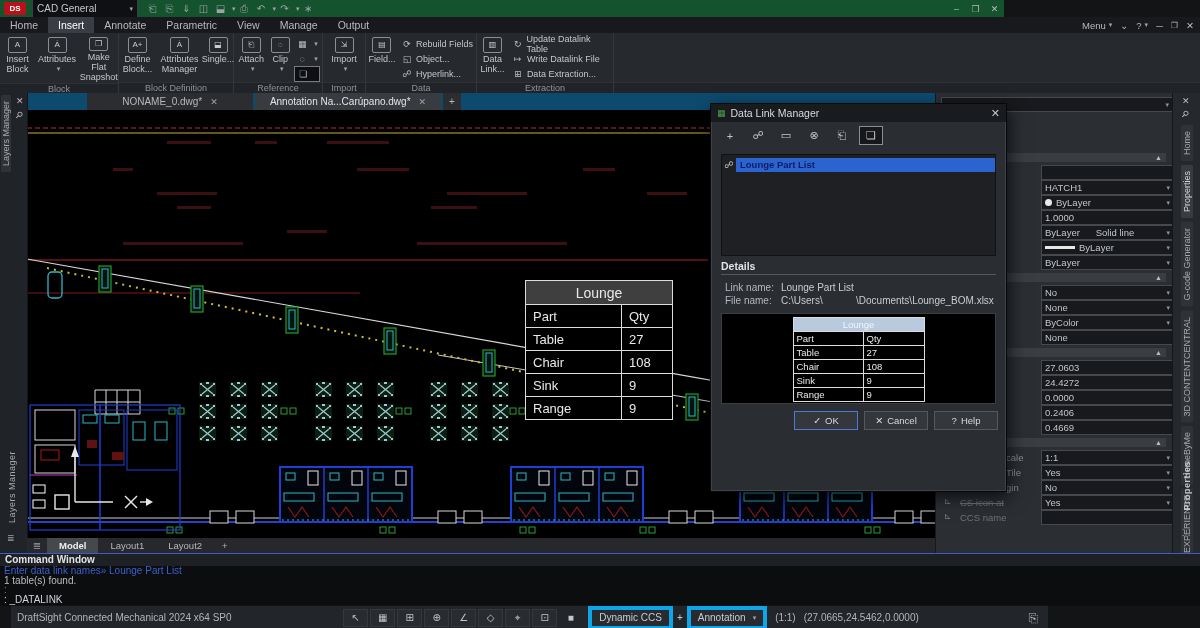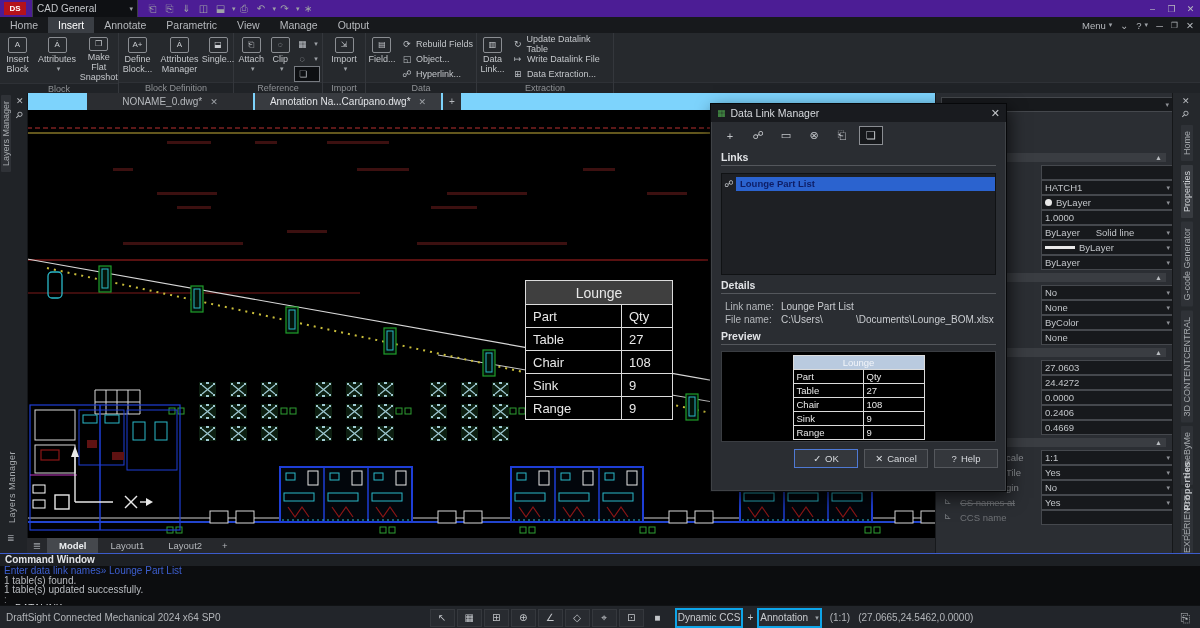--- a/index.html
+++ b/index.html
@@ -3,38 +3,38 @@
 <meta charset="utf-8">
 <style>
   html,body{margin:0;padding:0}
   body{position:relative;width:1200px;height:628px;background:#121416;overflow:hidden;
        font-family:"Liberation Sans","DejaVu Sans",sans-serif;color:#c8cbce;}
   .abs{position:absolute}
   .fx{display:flex;align-items:center}
   .vtext{writing-mode:vertical-rl;transform:rotate(180deg);letter-spacing:.5px}
   .caret{font-size:7px;color:#9ea2a7;margin-left:3px}
   
-  #titlebar{left:0;top:0;width:1200px;height:17px;background:#4c1d95;border-bottom:1px solid #0b0c0e;font-size:10px}
+  #titlebar{left:0;top:0;width:1004px;height:17px;background:#14532d;border-bottom:1px solid #0b0c0e;font-size:10px}
   .qaicon{width:17px;height:13px;display:flex;align-items:center;justify-content:center;color:#9ea2a7;font-size:10px}
   .winbtn{width:19px;height:15px;display:flex;align-items:center;justify-content:center;color:#b9bcc0;font-size:9px}
   
   #tabsrow{left:0;top:17px;width:1200px;height:16px;background:#17191c;font-size:10.5px}
   .rtab{height:16px;padding:0 10px;display:flex;align-items:center;color:#b6b9bd;cursor:default}
   .rtab.active{background:#3a3e44;color:#fff}
   
   #ribbon{left:0;top:33px;width:1200px;height:60px;background:#26292d;border-bottom:1px solid #111;display:flex}
   .rgroup{height:60px;border-right:1px solid #34373c;display:flex;flex-direction:column}
   .rbody{height:49px;display:flex;justify-content:center;gap:2px;padding-top:1px}
   .rlabel{height:10px;background:#202327;border-top:1px solid #2e3136;color:#8f9296;font-size:9px;text-align:center;line-height:10px}
   .bigbtn{display:flex;flex-direction:column;align-items:center;justify-content:flex-start;padding-top:3px;color:#c3c6ca;font-size:9px;line-height:1.1;text-align:center}
   .icn{width:17px;height:14px;border:1px solid #8a8d92;border-radius:2px;display:flex;align-items:center;justify-content:center;font-size:8px;color:#c9ccd0;margin-bottom:2px}
   .smrow{display:flex;align-items:center;height:15px;font-size:9px;color:#c3c6ca;gap:3px;padding:0 2px}
   .smicn{width:12px;text-align:center;font-size:9px;color:#b9bdc2}
   
-  #doctabs{left:27px;top:93px;width:908px;height:17px;background:#7dd3fc;display:flex;font-size:10px}
+  #doctabs{left:27px;top:93px;width:908px;height:17px;background:#0c4a6e;display:flex;font-size:10px}
   .dtab{height:17px;display:flex;align-items:center;justify-content:center;gap:8px;padding:0 8px;color:#b5b8bc;background:#2b2d31;margin-right:2px}
   .dtab.active{background:#383b40;color:#e2e4e7}
   .dtab .x{font-size:9px;color:#9ea2a7}
   
   #lstrip{left:0;top:93px;width:27px;height:460px;background:#202327;border-right:1px solid #131518;z-index:5}
   #rstrip{left:1172px;top:93px;width:28px;height:460px;background:#25282c;border-left:1px solid #151719;z-index:5}
   .vtab{writing-mode:vertical-rl;transform:rotate(180deg);background:#2f3237;color:#a6aaae;font-size:9px;padding:6px 1px;margin:2px 4px;border-radius:1px}
   
   #canvas{left:27px;top:110px;width:908px;height:428px;background:#000;z-index:1}
   #cadtable{left:498px;top:170px;width:146px;z-index:2;border:1px solid #dcdcdc;background:#000;color:#e8e8e8}
@@ -74,23 +74,23 @@
   #pvtable .tr:last-child{border-bottom:1px solid #dcdcdc}
   #pvtable .c1{width:66px;border-right:1px solid #dcdcdc;padding-left:3px;display:flex;align-items:center}
   #pvtable .c2{flex:1;padding-left:3px;display:flex;align-items:center}
   .okbtn{height:17px;min-width:62px;background:#34373c;border:1px solid #55585d;color:#d7dade;display:flex;align-items:center;justify-content:center;gap:4px;font-size:9.5px}
   .okbtn.default{border-color:#4f79d4}
   
   #cmdwin{left:0;top:553px;width:1200px;height:52px;background:#0c0d0f;border-top:1px solid #3c5ccc;z-index:6;font-size:10px}
   #cmdhead{height:12px;background:#1d2024;color:#e2e4e7;font-weight:bold;padding-left:5px;line-height:12px;font-size:10px}
   .cline{padding-left:4px;line-height:9.5px;color:#b9bcc0}
   
-  #statusbar{left:0;top:605px;width:1200px;height:23px;background:#22252a;border-top:1px solid #101214;display:flex;align-items:center;font-size:10px;z-index:6}
+  #statusbar{left:11px;top:605px;width:1037px;height:23px;background:#22252a;border-top:1px solid #101214;display:flex;align-items:center;font-size:10px;z-index:6}
   .sic{width:23px;height:16px;border:1px solid #35383d;background:#282b30;display:flex;align-items:center;justify-content:center;color:#c3c6ca;font-size:10px;margin-left:2px}
-  .stbtn{height:16px;border:2px solid #0ea5e9;background:#282b30;display:flex;align-items:center;padding:0 1px;margin-left:6px;color:#c9ccd0;gap:4px}
+  .stbtn{height:16px;border:4px solid #0ea5e9;background:#282b30;display:flex;align-items:center;padding:0 7px;margin-left:6px;color:#c9ccd0;gap:4px}
 </style>
 </head>
 <body>
 
 <div id="titlebar" class="abs fx">
   <div style="width:22px;height:13px;background:#b5121b;color:#fff;font-weight:bold;font-size:8px;display:flex;align-items:center;justify-content:center;margin:0 6px 0 4px">DS</div>
   <div class="fx" style="width:96px;height:13px;background:#0e1013;border:1px solid #3c3f44;padding:13px 4px;color:#c3c6ca">
     <span>CAD General</span>
     <span class="caret" style="margin-left:auto">▾</span>
   </div>
@@ -555,21 +555,21 @@
   <div class="psec" style="top:345px">
       <span class="up">▲</span>
     </div>
   <div class="plabel" style="left:70px;top:359px">cale</div>
   <div class="pfield" style="top:357px"><span>1:1</span><span class="pcaret">▾</span></div>
   <div class="plabel" style="left:70px;top:374px">Tile</div>
   <div class="pfield" style="top:372px"><span>Yes</span><span class="pcaret">▾</span></div>
   <div class="plabel" style="left:70px;top:389px">gin</div>
   <div class="pfield" style="top:387px"><span>No</span><span class="pcaret">▾</span></div>
   <span class="abs" style="left:8px;top:403px;color:#7d8085;font-size:9px">⊾</span>
-  <div class="plabel" style="left:24px;top:404px;color:#707377;text-decoration:line-through">CS names at</div>
+  <div class="plabel" style="left:24px;top:404px;color:#707377;text-decoration:line-through">CS icon at</div>
   <div class="pfield" style="top:402px"><span>Yes</span><span class="pcaret">▾</span></div>
   <span class="abs" style="left:8px;top:418px;color:#7d8085;font-size:9px">⊾</span>
   <div class="plabel" style="left:24px;top:419px;color:#707377">CCS name</div>
   <div class="pfield" style="top:417px"></div>
 </div>
 
 <div id="rstrip" class="abs">
   <span class="abs" style="left:9px;top:3px;font-size:9px;color:#b9bcc0">✕</span>
   <span class="abs" style="left:9px;top:16px;font-size:9px;color:#b9bcc0;display:inline-block;transform:rotate(45deg)">⚲</span>
   <div class="abs" style="top:30px;left:0;width:28px;display:flex;flex-direction:column;align-items:center">
@@ -591,41 +591,39 @@
     <span style="margin-left:auto;font-size:11px;color:#c3c6ca">✕</span>
   </div>
   <div class="fx" style="padding:4px 8px 2px;gap:6px">
     <span class="dbtn">+</span>
     <span class="dbtn">☍</span>
     <span class="dbtn">▭</span>
     <span class="dbtn">⊗</span>
     <span class="dbtn">⎗</span>
     <span class="dbtn sel">❏</span>
   </div>
-  <div class="sect">Links</div>
   <div id="linklist">
     <div id="linkitem">
       <span style="width:14px;text-align:center;font-size:9px;color:#c3c6ca">☍</span>
       <div class="hl">
           <span>Lounge Part List</span>
         </div>
     </div>
   </div>
   <div class="sect">Details</div>
   <div style="padding-top:6px">
     <div class="drow">
         <span class="dlab">Link name:</span>
         <span class="dval">Lounge Part List</span>
       </div>
     <div class="drow">
         <span class="dlab">File name:</span>
         <span class="dval">C:\Users\            \Documents\Lounge_BOM.xlsx</span>
       </div>
   </div>
-  <div class="sect">Preview</div>
   <div id="pvbox">
     <div id="pvtable">
       <div class="hd">Lounge</div>
       <div class="tr">
           <div class="c1">Part</div>
           <div class="c2">Qty</div>
         </div>
       <div class="tr">
           <div class="c1">Table</div>
           <div class="c2">27</div>
@@ -657,21 +655,20 @@
         <span>?</span>
         <span>Help</span>
       </div>
   </div>
 </div>
 
 <div id="cmdwin" class="abs">
   <div id="cmdhead">Command Window</div>
   <div class="cline" style="color:#3d5fd0">Enter data link names» Lounge Part List</div>
   <div class="cline">1 table(s) found.</div>
-  <div class="cline">1 table(s) updated successfully.</div>
   <div class="cline" style="color:#7a7d81">:</div>
   <div class="cline" style="color:#d0d3d6">: _DATALINK</div>
 </div>
 
 <div id="statusbar" class="abs">
   <span style="margin-left:6px;color:#b2b5b9">DraftSight Connected Mechanical 2024   x64 SP0</span>
   <span style="flex:1"></span>
   <span class="sic">↖</span>
   <span class="sic">▦</span>
   <span class="sic">⊞</span>

